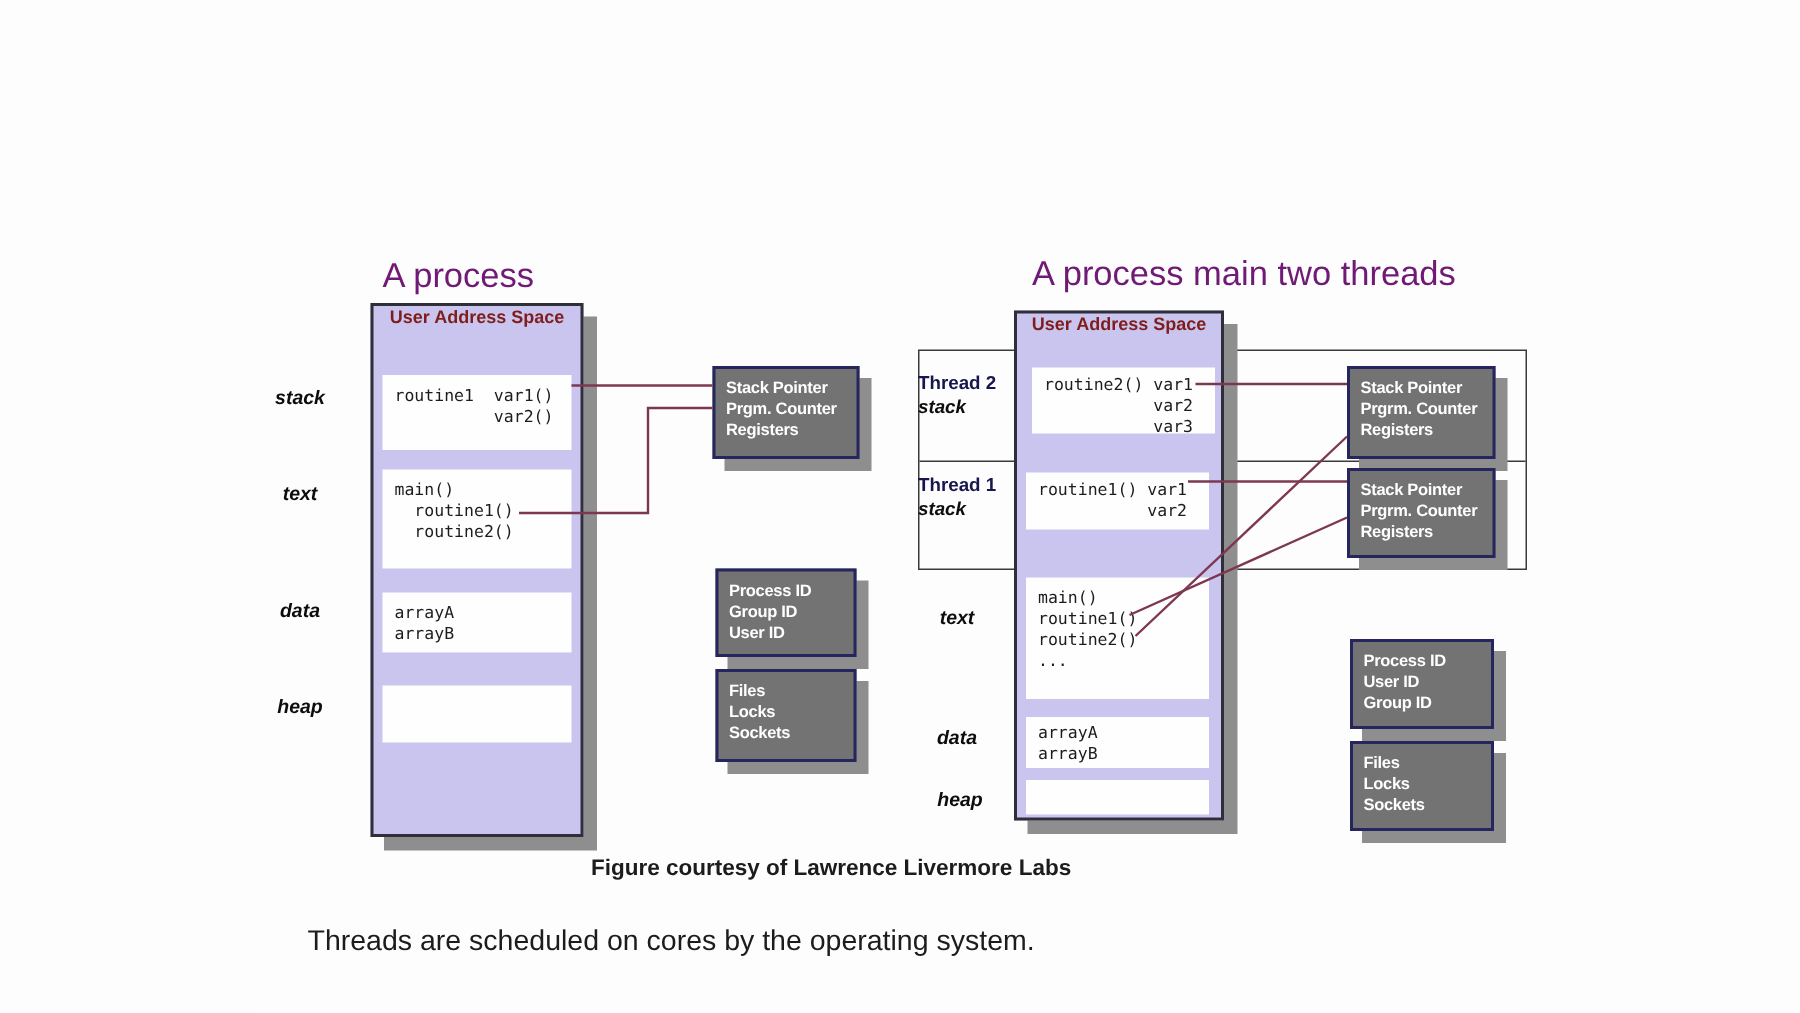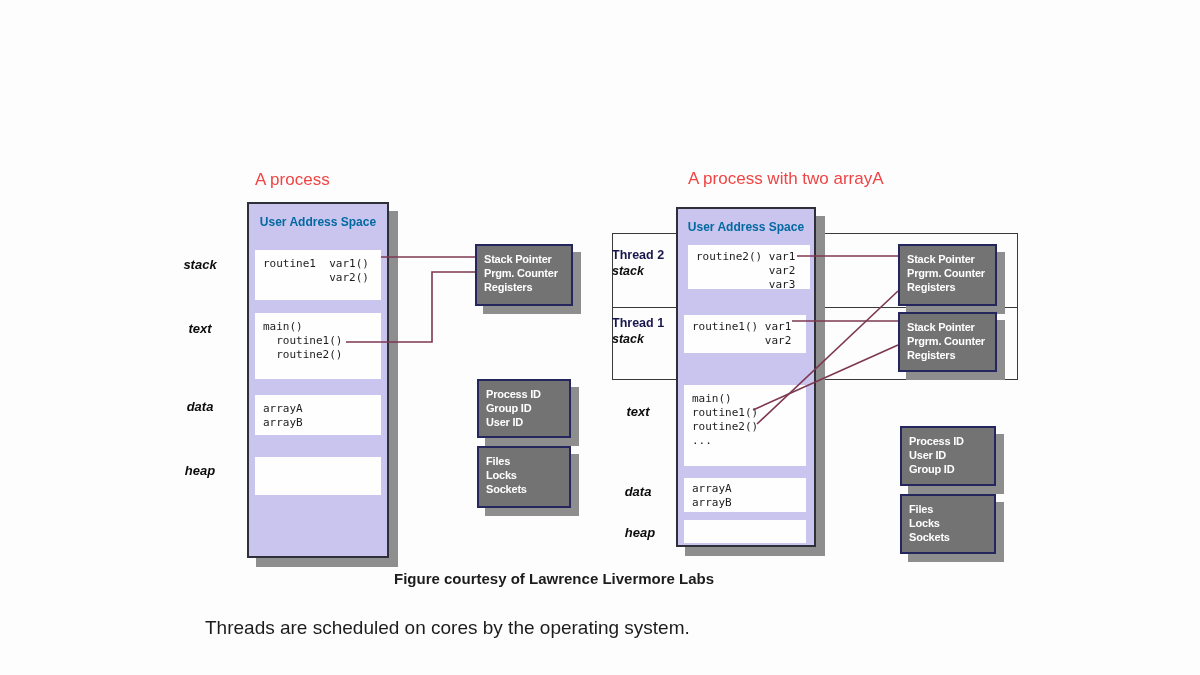--- a/index.html
+++ b/index.html
@@ -1,26 +1,26 @@
 <!DOCTYPE html>
 <html><head>
 <meta charset="utf-8">
 <style>
   html,body { margin:0; padding:0; background:#fff; }
   .stage {
     position:relative; width:1200px; height:675px; overflow:hidden;
     background:#fdfdfd; font-family:"Liberation Sans", sans-serif; color:#1b1b1b;
   }
   .title { position:absolute; left:220px; top:96px; font-size:44px; letter-spacing:-0.5px; color:#1c1c1c; }
-  .heading { position:absolute; font-size:17px; color:#ef4444; }
+  .heading { position:absolute; font-size:23px; color:#701a75; }
   .container {
     position:absolute; background:#c9c5ee; border:2px solid #2f2f3a;
     box-shadow:9px 9px 0 #8e8e8e; z-index:2;
   }
-  .hdr { text-align:center; font-weight:bold; font-size:12px; color:#0369a1; padding-top:11px; }
+  .hdr { text-align:center; font-weight:bold; font-size:12px; color:#7f1d1d; padding-top:0; }
   .wbox { position:absolute; background:#fefefe; }
   .code {
     font-family:"DejaVu Sans Mono","Liberation Mono",monospace;
     font-size:11px; line-height:14px; white-space:pre; color:#1c1c1c;
     padding:7px 0 0 8px;
   }
   .pbox {
     position:absolute; background:#737373; border:2px solid #26265e;
     box-shadow:8px 8px 0 #8e8e8e; color:#fff; font-weight:bold;
     font-size:11px; line-height:14px; white-space:pre; letter-spacing:-0.2px;
@@ -36,21 +36,21 @@
   .footer { position:absolute; left:205px; top:617px; font-size:19px; color:#1c1c1c; }
   svg.wires { position:absolute; left:0; top:0; z-index:5; pointer-events:none; }
 </style>
 </head>
 <body>
 
 <div class="stage">
 
 
   <div class="heading" style="left:255px; top:170px;">A process</div>
-  <div class="heading" style="left:688px; top:169px;">A process with two arrayA</div>
+  <div class="heading" style="left:688px; top:169px;">A process main two threads</div>
 
   <div class="sidelabel" style="left:170px; top:257px;">stack</div>
   <div class="sidelabel" style="left:170px; top:321px;">text</div>
   <div class="sidelabel" style="left:170px; top:399px;">data</div>
   <div class="sidelabel" style="left:170px; top:463px;">heap</div>
 
   <div class="container" style="left:247px; top:202px; width:138px; height:352px;">
     <div class="hdr">User Address Space</div>
     <div class="wbox" style="left:6px; top:46px; width:126px; height:50px;">
       <div class="code">routine1  var1()

